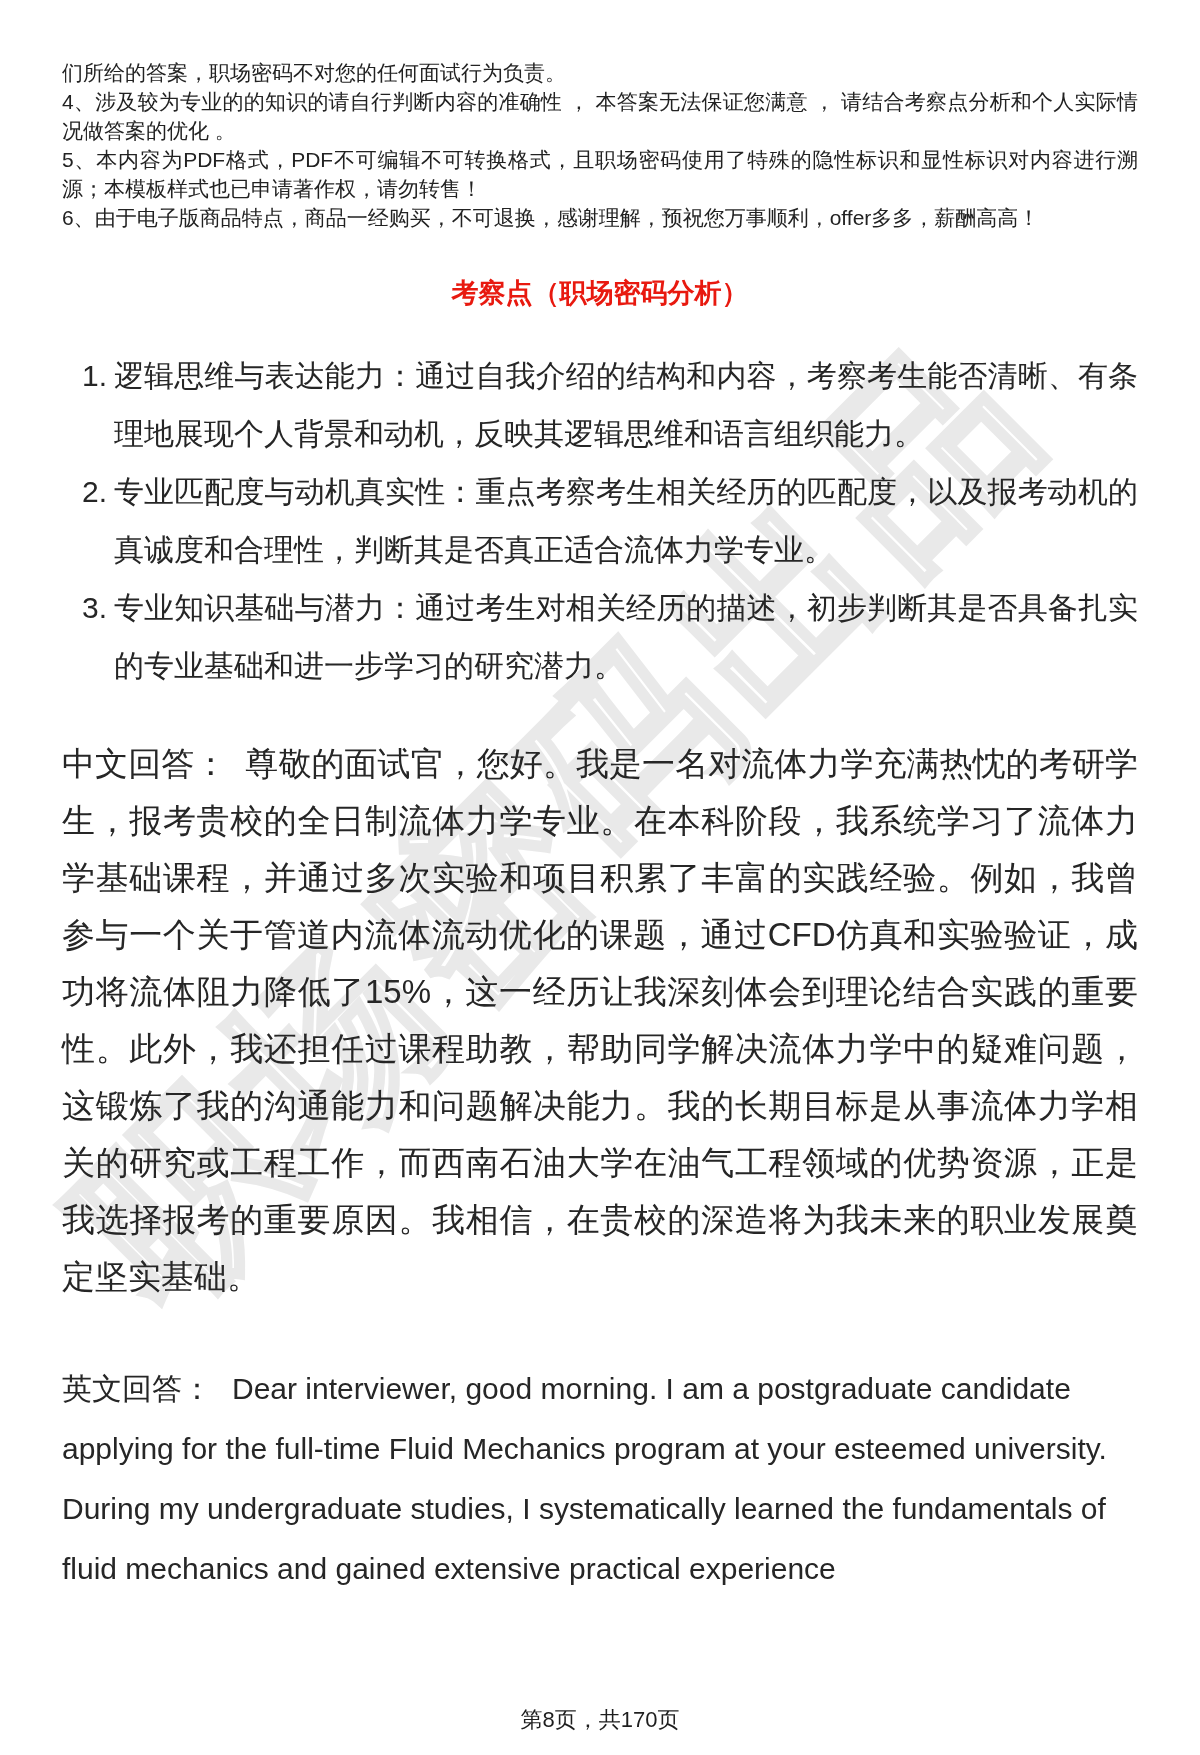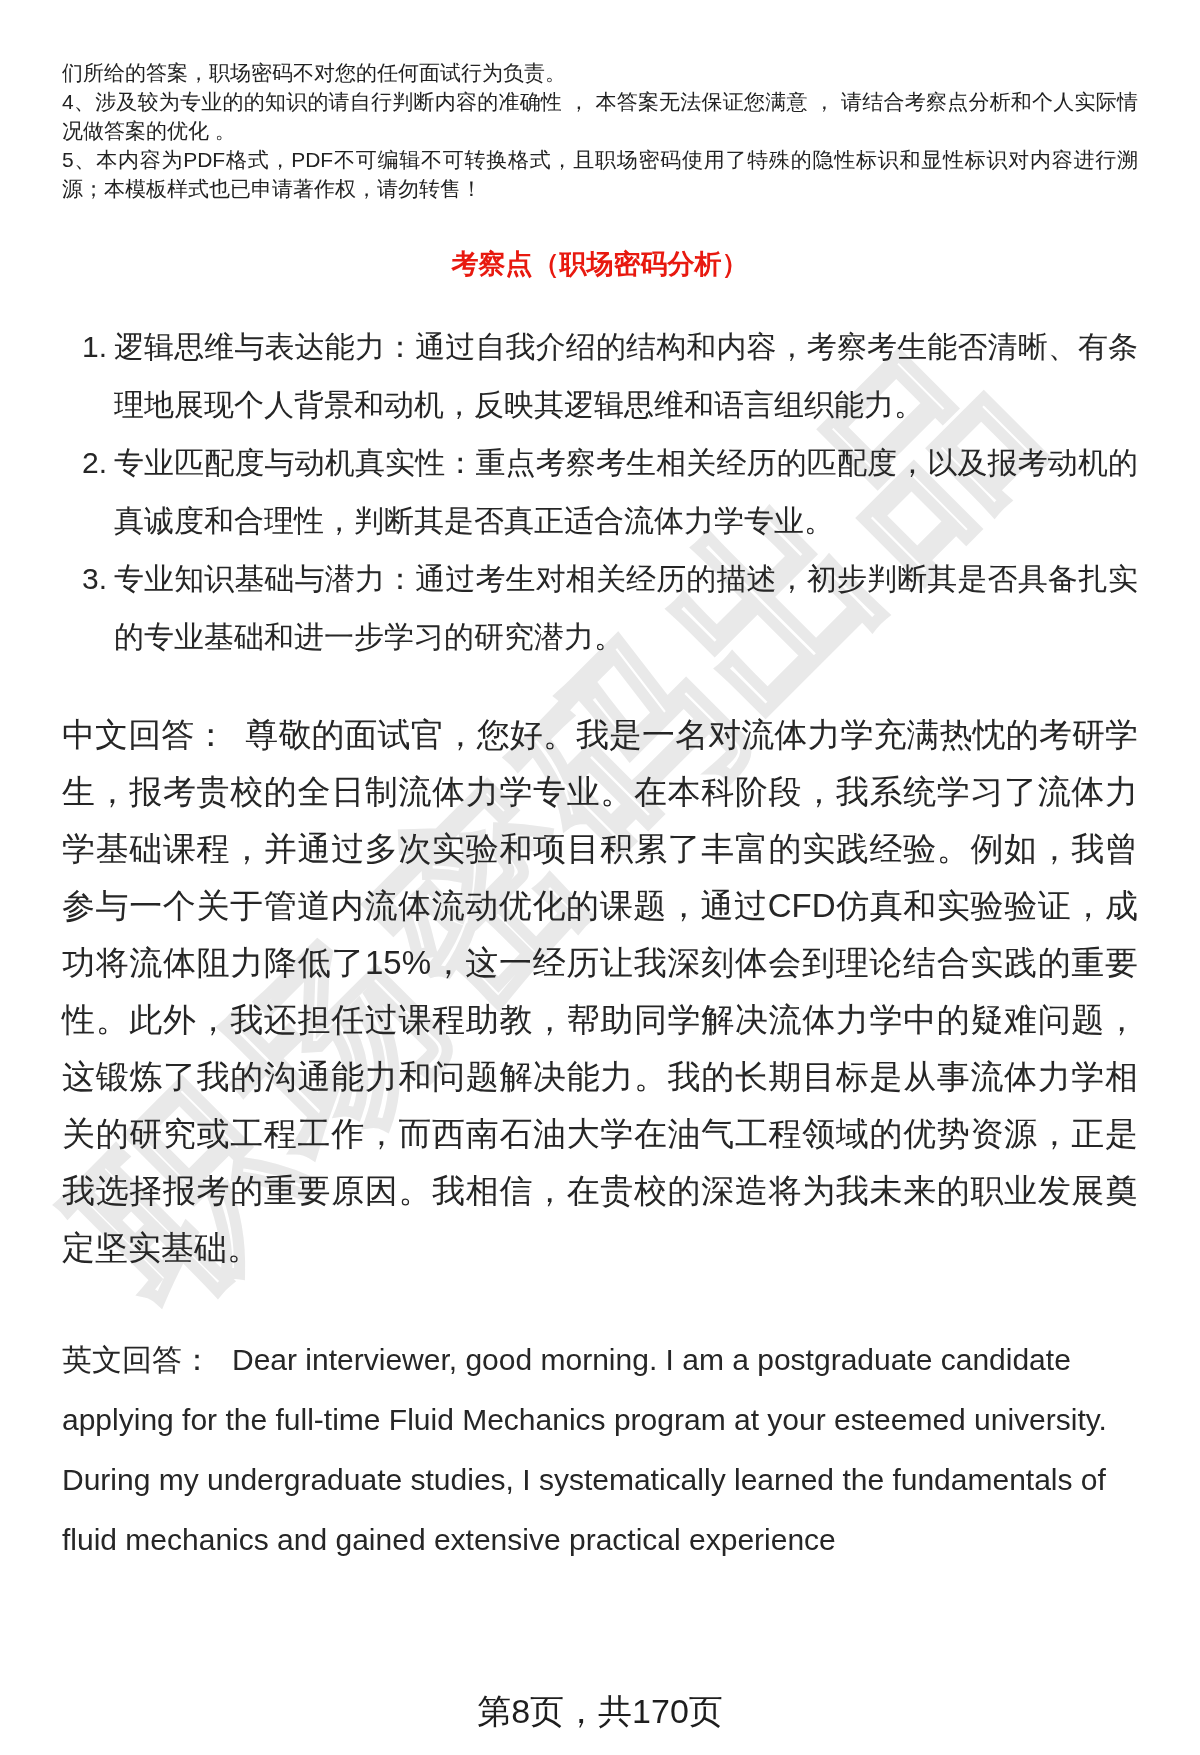--- a/index.html
+++ b/index.html
@@ -94,38 +94,39 @@
   }
   .answer-en .answer-label {
     margin-right: 20px;
   }
   .page-footer {
     position: absolute;
     left: 0;
     bottom: 20px;
     width: 100%;
     text-align: center;
-    font-size: 34px;
+    font-size: 22px;
     color: #1e1e1e;
     z-index: 1;
   }
 </style>
 </head>
 <body>
 
 <div class="page">
 
   <div class="watermark">职场密码出品</div>
 
   <div class="content">
 
     <div class="notices">
       <div>们所给的答案，职场密码不对您的任何面试行为负责。</div>
       <div>4、涉及较为专业的的知识的请自行判断内容的准确性 ， 本答案无法保证您满意 ， 请结合考察点分析和个人实际情况做答案的优化 。</div>
       <div>5、本内容为PDF格式，PDF不可编辑不可转换格式，且职场密码使用了特殊的隐性标识和显性标识对内容进行溯源；本模板样式也已申请著作权，请勿转售！</div>
+      <div>6、由于电子版商品特点，商品一经购买，不可退换，感谢理解，预祝您万事顺利，offer多多，薪酬高高！</div>
     </div>
 
 
     <div class="points-heading">考察点（职场密码分析）</div>
 
     <div class="points">
       <div class="point">
         <span class="point-number">1.</span>
         <span>逻辑思维与表达能力：通过自我介绍的结构和内容，考察考生能否清晰、有条理地展现个人背景和动机，反映其逻辑思维和语言组织能力。</span>
       </div>

